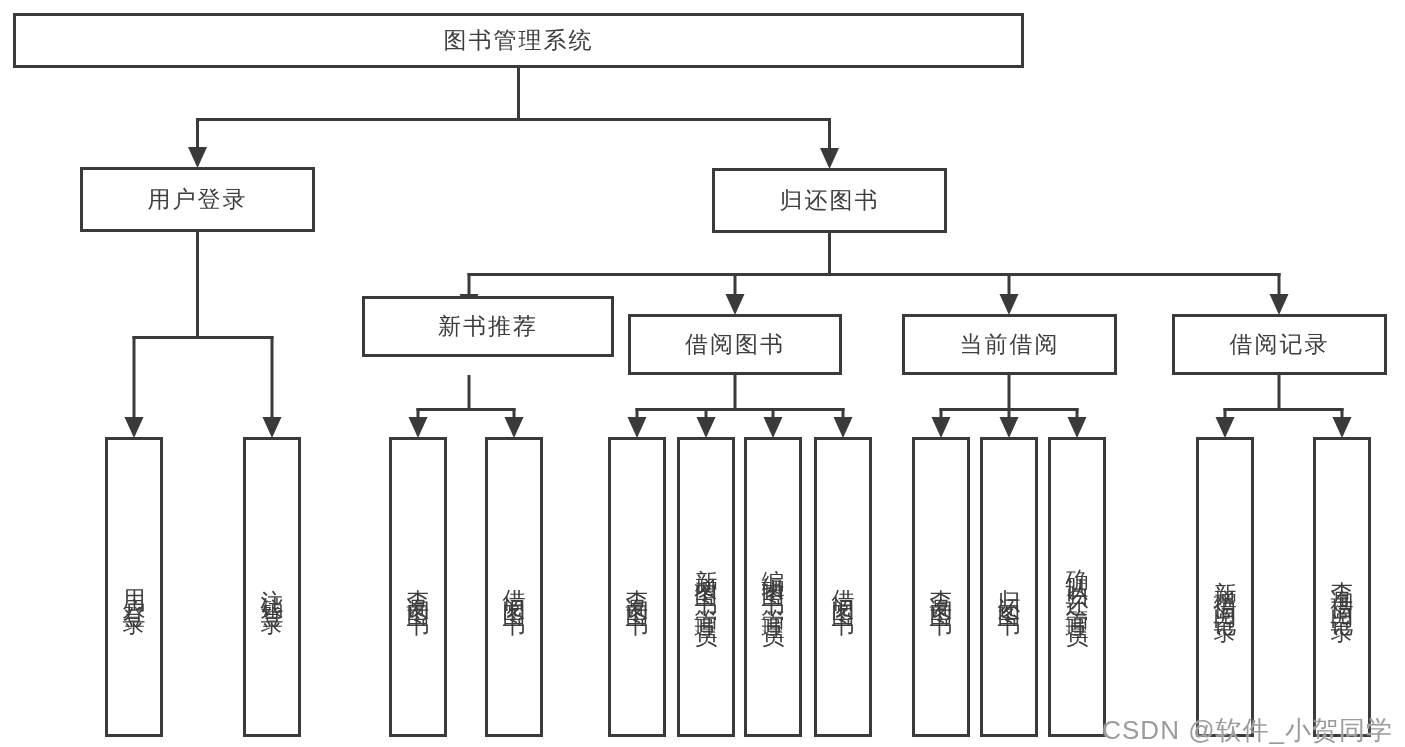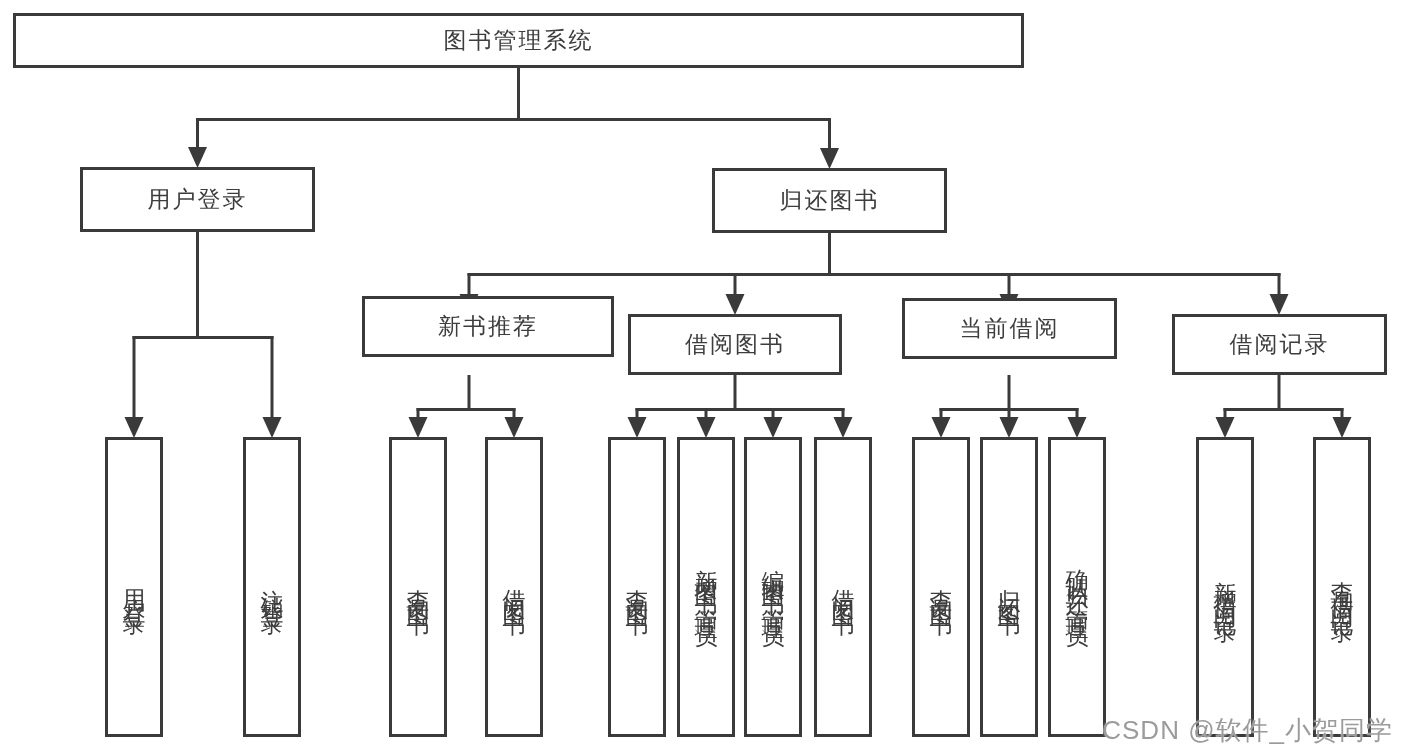--- a/index.html
+++ b/index.html
@@ -101,21 +101,21 @@
     </g>
   </svg>
 
   <div class="node" style="left:13px;top:13px;width:1011px;height:55px">图书管理系统</div>
 
   <div class="node" style="left:80px;top:167px;width:235px;height:65px">用户登录</div>
   <div class="node" style="left:712px;top:168px;width:235px;height:65px">归还图书</div>
 
   <div class="node" style="left:362px;top:296px;width:252px;height:61px">新书推荐</div>
   <div class="node" style="left:628px;top:314px;width:214px;height:61px">借阅图书</div>
-  <div class="node" style="left:902px;top:298px;width:215px;height:61px">当前借阅</div>
+  <div class="node" style="left:902px;top:314px;width:215px;height:61px">当前借阅</div>
   <div class="node" style="left:1172px;top:314px;width:215px;height:61px">借阅记录</div>
 
   <div class="node leaf" style="left:105px">用户登录</div>
   <div class="node leaf" style="left:243px">注销登录</div>
 
   <div class="node leaf" style="left:389px">查询图书</div>
   <div class="node leaf" style="left:485px">借阅图书</div>
 
   <div class="node leaf" style="left:608px">查询图书</div>
   <div class="node leaf" style="left:677px">新增图书（管理员）</div>

